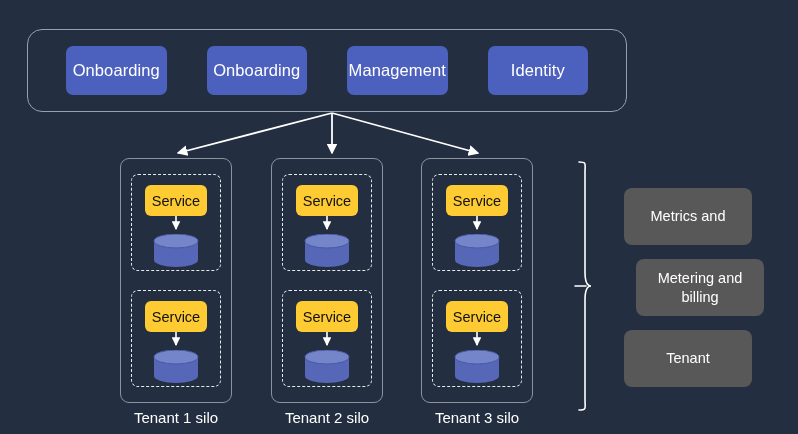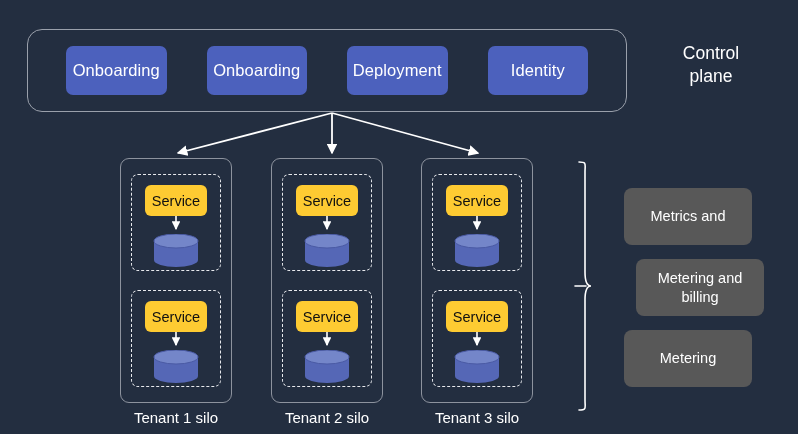--- a/index.html
+++ b/index.html
@@ -180,31 +180,27 @@
 <div id="stage">
 
   <div id="control-plane-container">
     <div class="cp-button">
       <span>Onboarding</span>
     </div>
     <div class="cp-button">
       <span>Onboarding</span>
     </div>
     <div class="cp-button">
-      <span>Deployment</span>
+      <span>Management</span>
     </div>
     <div class="cp-button">
       <span>Identity</span>
     </div>
   </div>
 
-  <div id="control-plane-label">
-    <div>Control</div>
-    <div>plane</div>
-  </div>
 
   <svg id="connector-svg" viewBox="0 0 798 434" xmlns="http://www.w3.org/2000/svg">
     <defs>
       <marker id="arrowhead-white" markerWidth="6" markerHeight="6" refX="5.2" refY="3" orient="auto" markerUnits="strokeWidth">
         <path d="M0,0 L6,3 L0,6 z" fill="#ffffff"></path>
       </marker>
       <marker id="arrowhead-small" markerWidth="5.5" markerHeight="5.5" refX="4.8" refY="2.75" orient="auto" markerUnits="strokeWidth">
         <path d="M0,0 L5.5,2.75 L0,5.5 z" fill="#ffffff"></path>
       </marker>
     </defs>
@@ -312,17 +308,17 @@
     </div>
   </div>
   <div class="shared-box" id="shared-box-1">
     <div>
       <div>Metering and</div>
       <div>billing</div>
     </div>
   </div>
   <div class="shared-box" id="shared-box-2">
     <div>
-      <div>Metering</div>
+      <div>Tenant</div>
     </div>
   </div>
 
 </div>
 
 </body></html>

